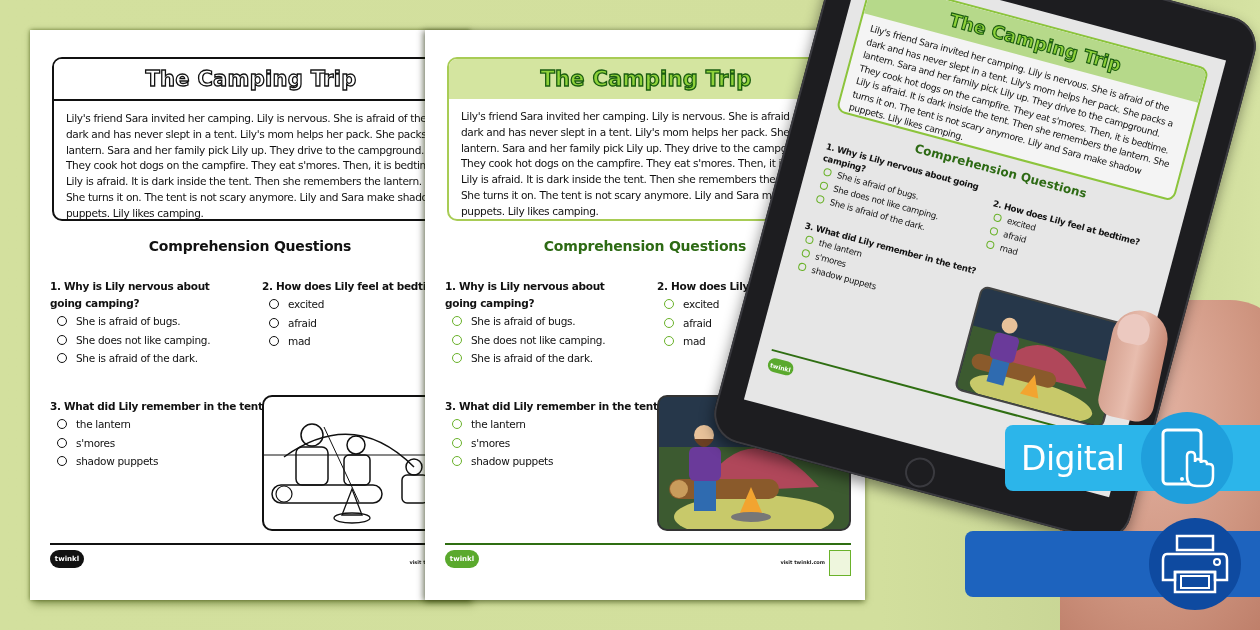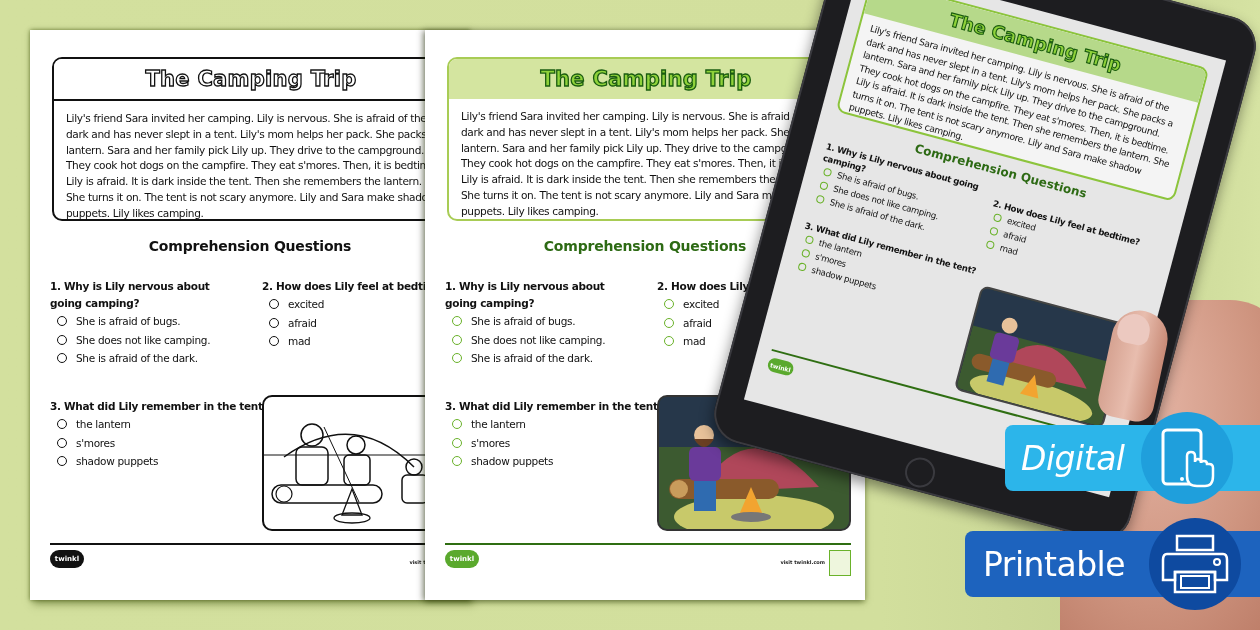--- a/index.html
+++ b/index.html
@@ -97,21 +97,21 @@
     background: linear-gradient(90deg, #d6a392, #e8bdae 50%, #c88a76);
     border-radius: 30px 30px 18px 18px; transform:rotate(12deg);
   }
   #thumbnail { position:absolute; left:1118px; top:314px; width:32px; height:30px; border-radius:16px 16px 10px 10px; background:#ecc9c0; z-index:7; transform:rotate(12deg); }
 
   
   .format-badge { position:absolute; display:flex; align-items:center; z-index:8; }
   #badge-digital { left:1005px; top:425px; width:255px; height:66px; background:#2cb5ea; border-radius:8px 0 0 8px; }
   #badge-printable { left:965px; top:531px; width:295px; height:66px; background:#1d63be; border-radius:8px 0 0 8px; }
   .badge-label { color:#fff; font-family:"DejaVu Sans", sans-serif; font-size:33px; letter-spacing:-0.5px; }
-  #badge-digital .badge-label { margin-left:16px;font-style:italic; }
+  #badge-digital .badge-label { margin-left:16px; }
   #badge-printable .badge-label { margin-left:18px; }
   .badge-icon-circle { position:absolute; width:92px; height:92px; border-radius:50%; display:flex; align-items:center; justify-content:center; }
   #badge-digital .badge-icon-circle { left:136px; top:-13px; background:#1f9fdc; }
   #badge-printable .badge-icon-circle { left:184px; top:-13px; background:#0e4aa0; }
 </style>
 </head>
 <body>
 
 <div class="page" id="page-bw">
   <div class="story-box">
@@ -356,21 +356,20 @@
     <svg width="60" height="64" viewBox="0 0 60 64">
       <rect x="6" y="4" width="38" height="54" rx="4" fill="none" stroke="#fff" stroke-width="3"></rect>
       <rect x="11" y="10" width="28" height="38" fill="#1f9fdc"></rect>
       <circle cx="25" cy="53" r="2" fill="#fff"></circle>
       <path d="M30 32 L30 50 Q30 60 40 60 L48 60 Q56 60 56 50 L56 42 Q56 38 52 38 L50 38 Q50 35 47 35 Q44 35 44 37 Q44 33 41 33 Q38 33 38 36 L38 30 Q38 26 34 26 Q30 26 30 30 Z" fill="#1f9fdc" stroke="#fff" stroke-width="2.5"></path>
     </svg>
   </span>
 </div>
 
 <div class="format-badge" id="badge-printable">
-  <span class="badge-label">Printable</span>
   <span class="badge-icon-circle">
     <svg width="72" height="64" viewBox="0 0 72 64">
       <rect x="18" y="4" width="36" height="14" fill="none" stroke="#fff" stroke-width="2.5"></rect>
       <path d="M8 22 Q4 22 4 28 L4 48 L16 48 L16 40 L56 40 L56 48 L68 48 L68 28 Q68 22 64 22 Z" fill="none" stroke="#fff" stroke-width="2.5"></path>
       <circle cx="58" cy="30" r="3" fill="none" stroke="#fff" stroke-width="2"></circle>
       <rect x="16" y="40" width="40" height="20" fill="none" stroke="#fff" stroke-width="2.5"></rect>
       <rect x="22" y="44" width="28" height="12" fill="none" stroke="#fff" stroke-width="2"></rect>
     </svg>
   </span>
 </div>

